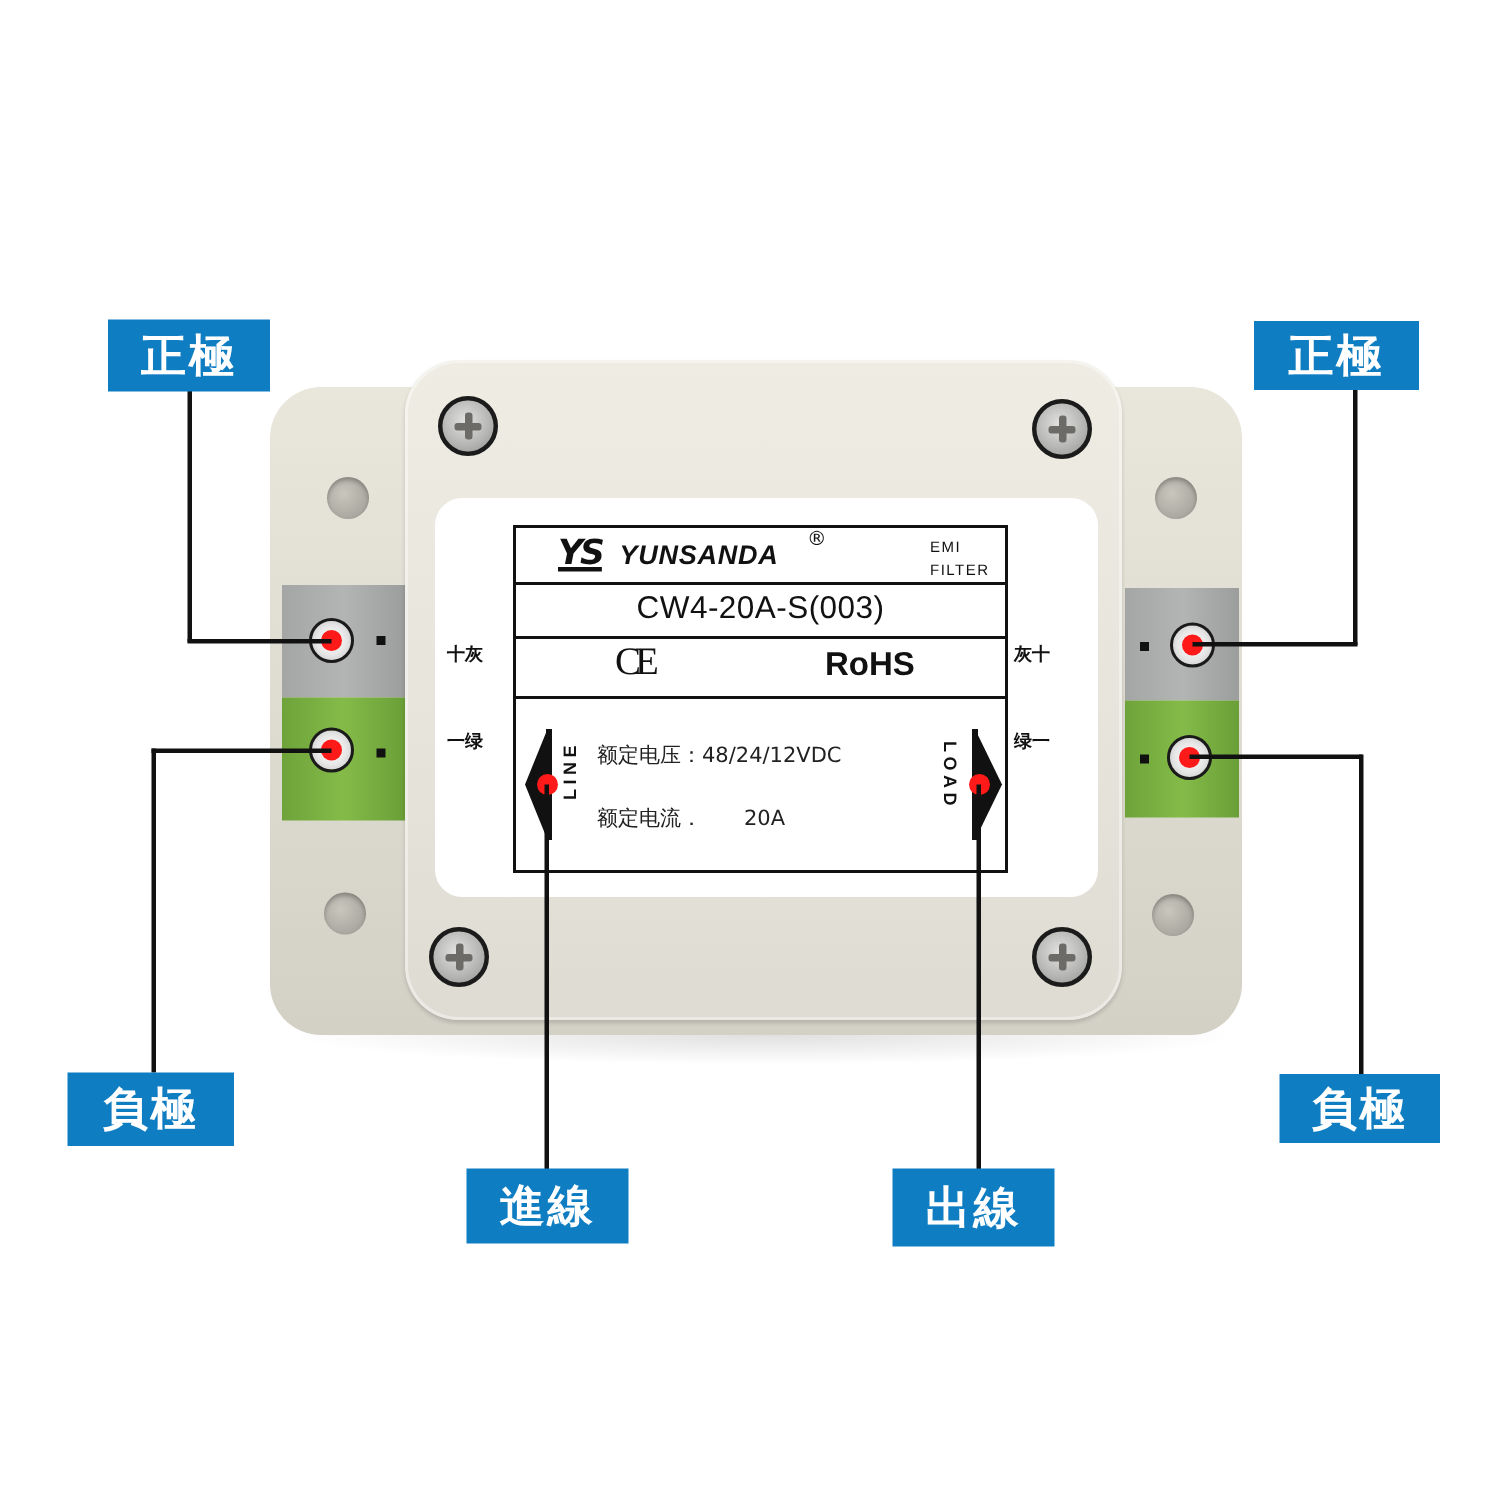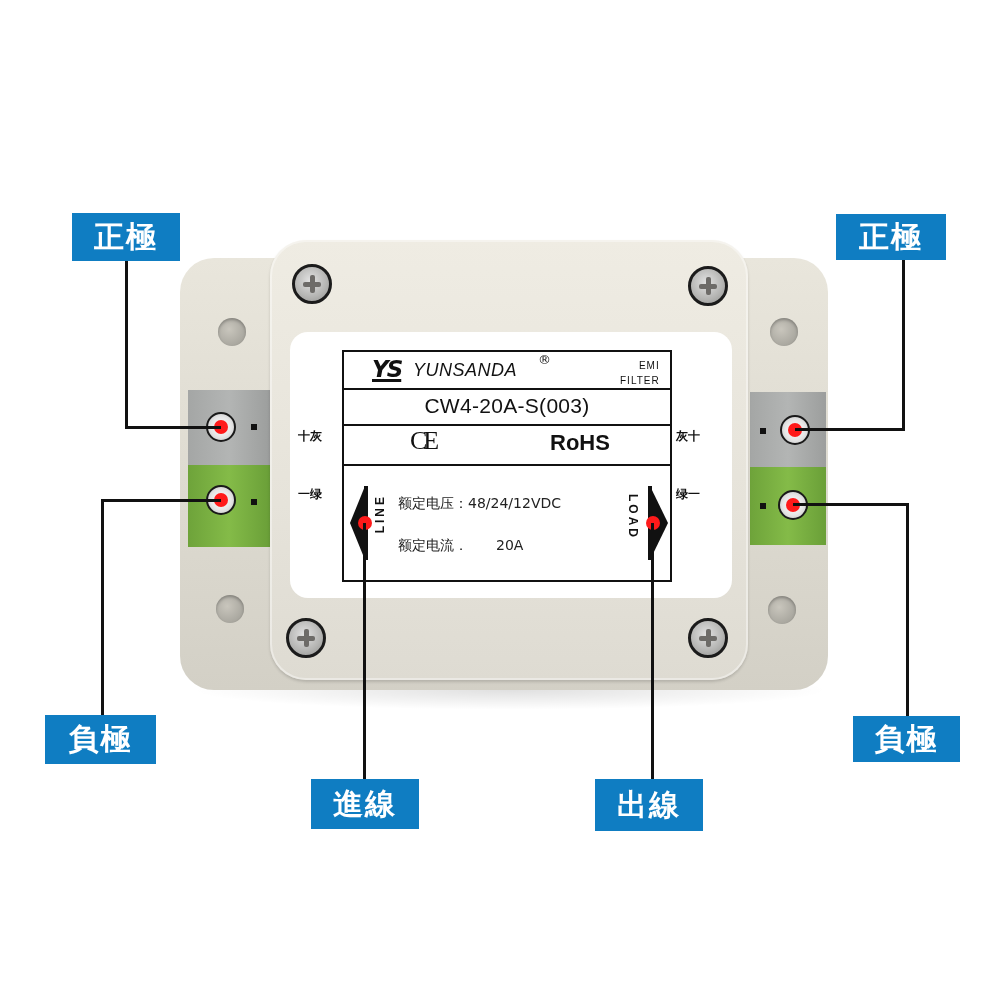--- a/index.html
+++ b/index.html
@@ -62,27 +62,27 @@
     left: 342px; top: 350px; width: 330px; height: 232px;
     border: 2px solid #111;
   }
   .row-line { position: absolute; left: 0; right: 0; height: 2px; background: #111; }
 
   .brand-logo {
     left: 372px; top: 356px; font-family: "DejaVu Sans", sans-serif; font-weight: 900; font-style: italic;
     font-size: 23px; color: #111; letter-spacing: -2px; text-decoration: underline; text-decoration-thickness: 3px;
   }
   .brand-name {
-    left: 413px; top: 360px; font-family: "Liberation Sans", sans-serif; font-weight: 400; font-style: italic;
+    left: 413px; top: 360px; font-family: "Liberation Sans", sans-serif; font-weight: 700; font-style: italic;
     font-size: 18px; color: #111; letter-spacing: 0.5px;
   }
   .brand-reg { left: 538px; top: 352px; font-size: 13px; color: #111; }
   .emi-label {
     left: 620px; top: 358px; font-family: "Liberation Sans", sans-serif; font-size: 10px; color: #111;
-    line-height: 15px; letter-spacing: 1px; text-align: right;
+    line-height: 15px; letter-spacing: 1px;
   }
   .model {
     left: 342px; top: 394px; width: 330px; text-align: center;
     font-family: "Liberation Sans", sans-serif; font-size: 21px; color: #111; letter-spacing: 0.3px;
   }
   .ce-mark {
     left: 410px; top: 426px; font-family: "Liberation Serif", serif; font-size: 26px; color: #111;
     letter-spacing: -4px; font-weight: 400;
   }
   .rohs {

